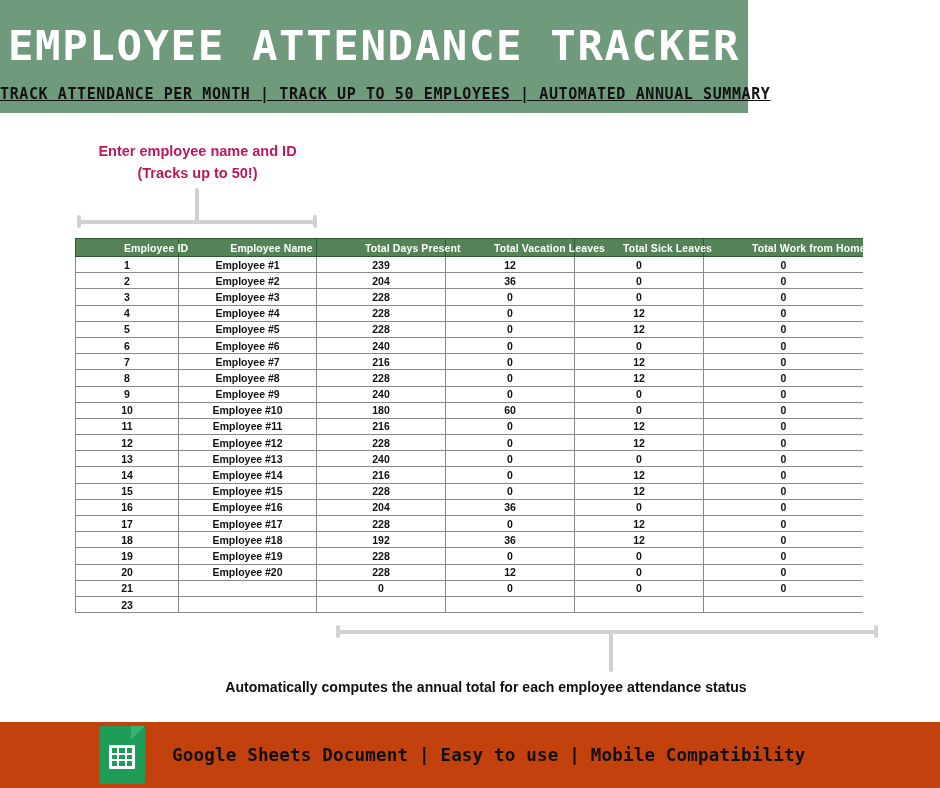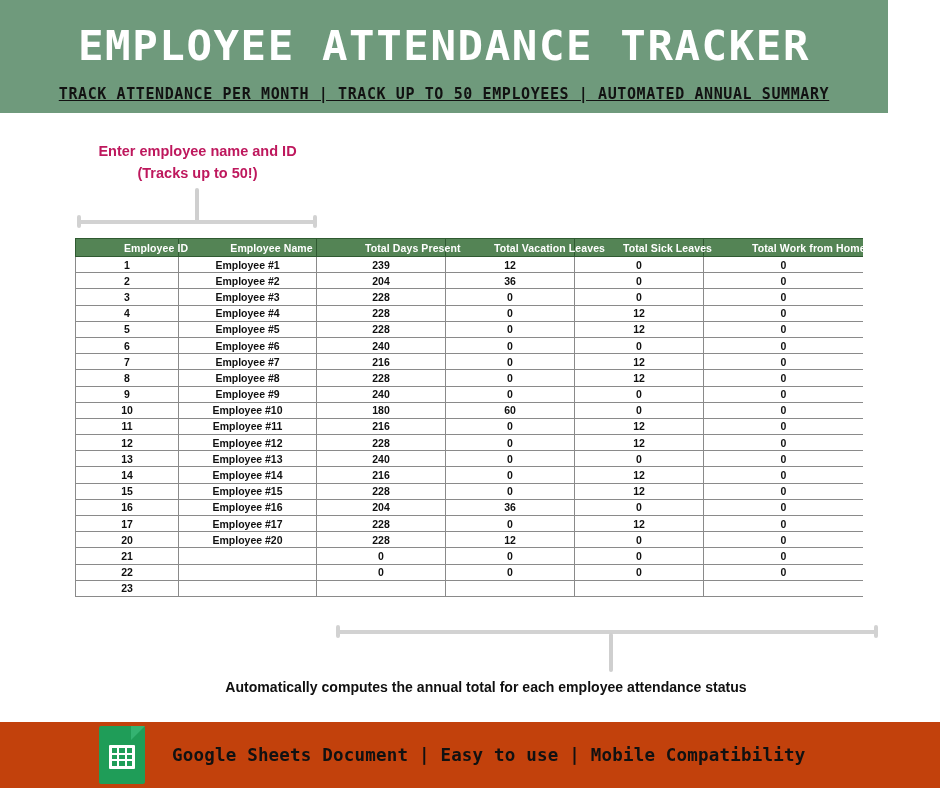--- a/index.html
+++ b/index.html
@@ -8,21 +8,21 @@
     width: 940px;
     height: 788px;
     background: #ffffff;
     font-family: "Liberation Sans", sans-serif;
     overflow: hidden;
     position: relative;
   }
 
   
   .banner {
-    width: 888px;
+    width: 748px;
     height: 113px;
     background: #6f9a7c;
     position: relative;
   }
   .banner-title {
     text-align: center;
     color: #ffffff;
     font-family: "DejaVu Sans Mono", monospace;
     font-weight: bold;
     font-size: 40px;
@@ -383,37 +383,45 @@
         </tr>
         <tr>
           <td class="cream">17</td>
           <td class="name">Employee #17</td>
           <td>228</td>
           <td>0</td>
           <td>12</td>
           <td>0</td>
         </tr>
         <tr>
+          <td class="cream">18</td>
+          <td class="name">Employee #18</td>
+          <td>192</td>
+          <td>36</td>
+          <td>12</td>
+          <td>0</td>
+        </tr>
+        <tr>
+          <td class="cream">19</td>
+          <td class="name">Employee #19</td>
+          <td>228</td>
+          <td>0</td>
+          <td>0</td>
+          <td>0</td>
+        </tr>
+        <tr>
           <td class="cream">20</td>
           <td class="name">Employee #20</td>
           <td>228</td>
           <td>12</td>
           <td>0</td>
           <td>0</td>
         </tr>
         <tr>
           <td class="cream">21</td>
-          <td class="name"></td>
-          <td>0</td>
-          <td>0</td>
-          <td>0</td>
-          <td>0</td>
-        </tr>
-        <tr>
-          <td class="cream">22</td>
           <td class="name"></td>
           <td>0</td>
           <td>0</td>
           <td>0</td>
           <td>0</td>
         </tr>
         <tr>
           <td class="cream">23</td>
           <td class="name"></td>
           <td></td>

